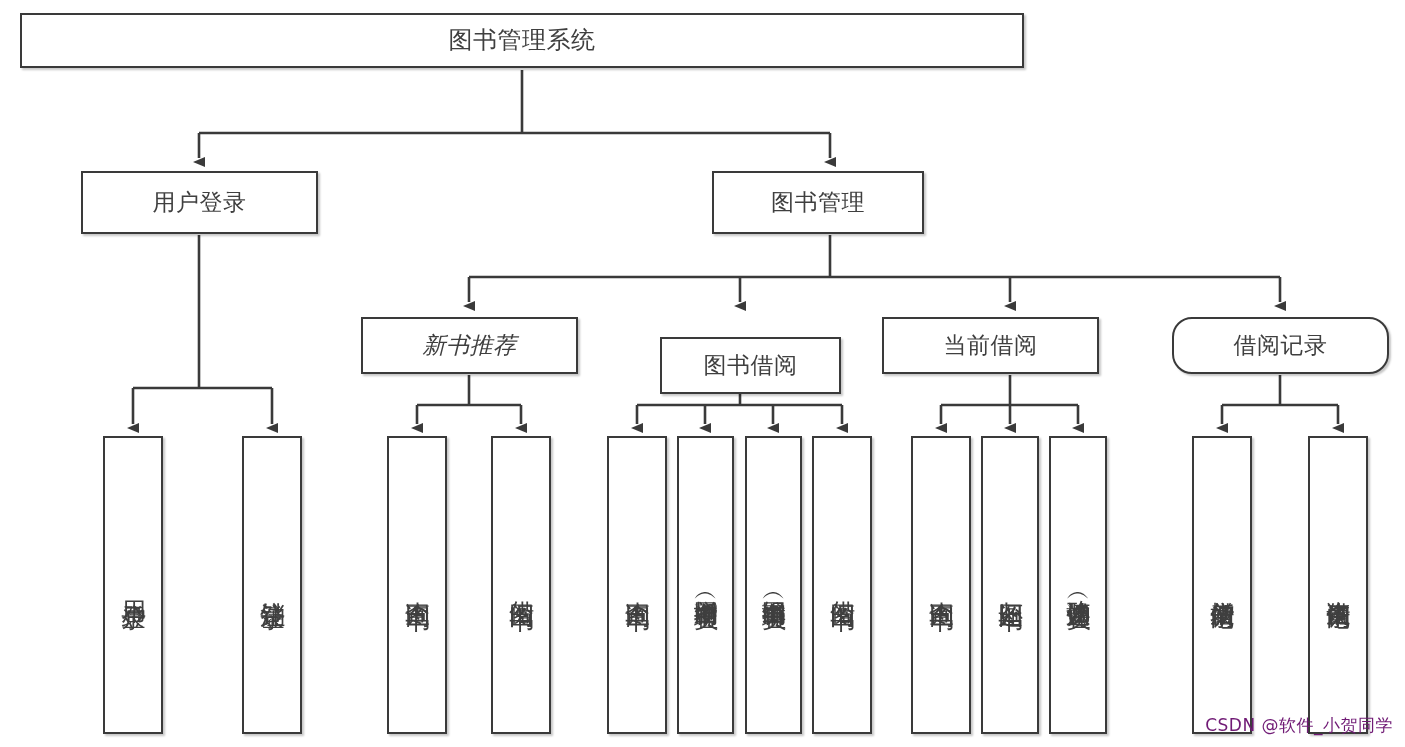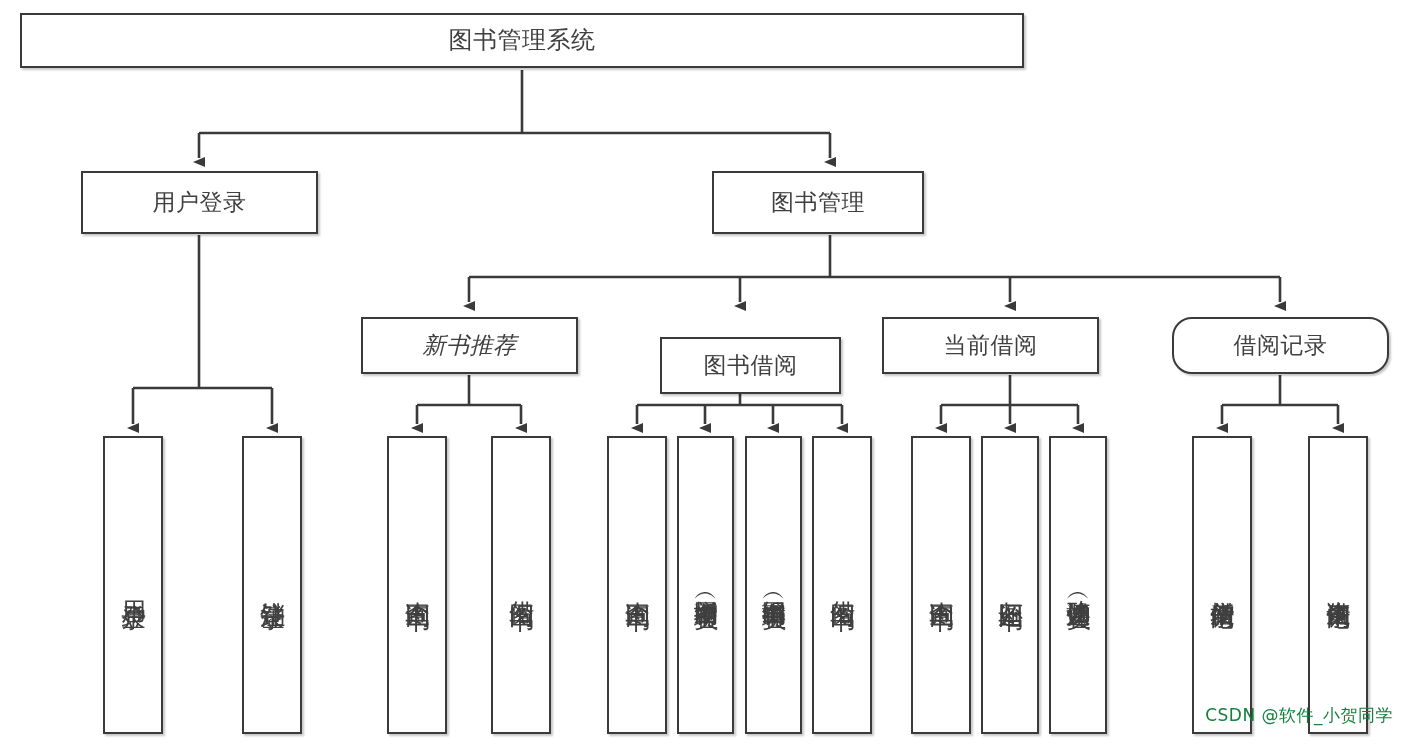--- a/index.html
+++ b/index.html
@@ -66,23 +66,23 @@
     letter-spacing: 2px;
     max-height: 100%;
   }
   .node.vert.long .label {
     font-size: 24px;
     letter-spacing: 1px;
   }
   .watermark {
     position: absolute;
     right: 12px;
-    bottom: 20px;
+    bottom: 10px;
     font-size: 17px;
-    color: #15803d;
+    color: #701a75;
     letter-spacing: 0.5px;
     z-index: 5;
     white-space: nowrap;
     font-family: "DejaVu Sans", "Liberation Sans", sans-serif;
   }
 </style>
 </head>
 <body>
 
 <div id="canvas">

